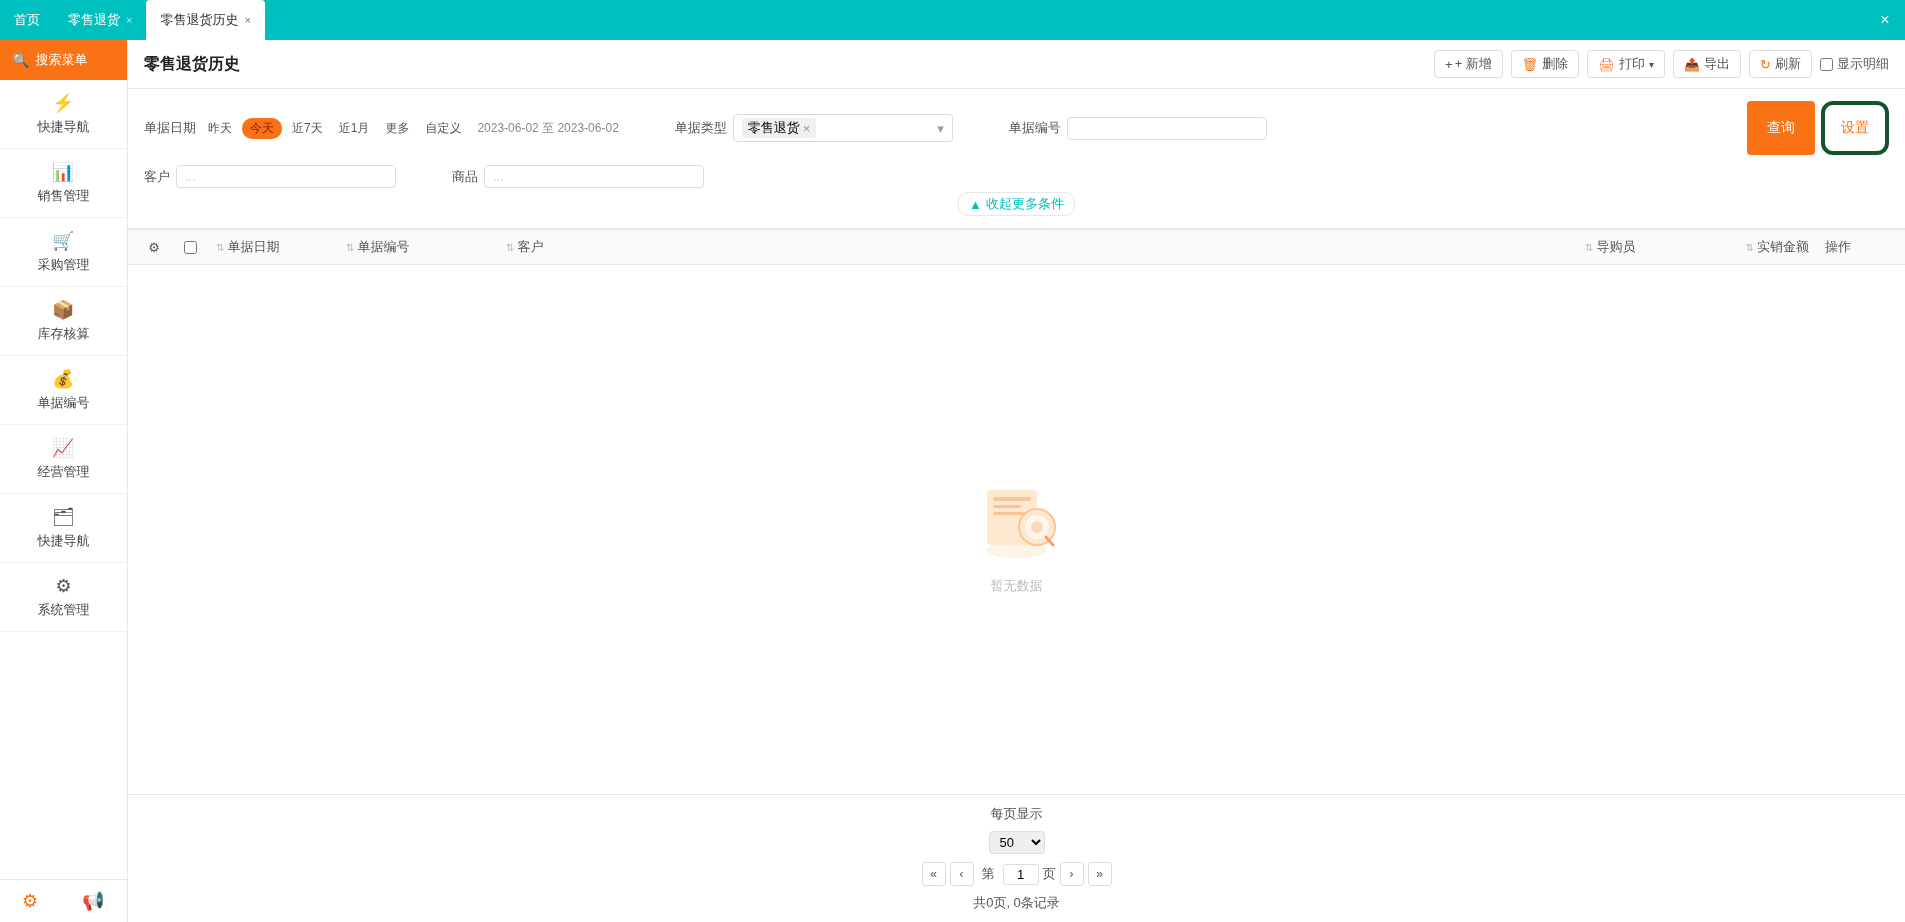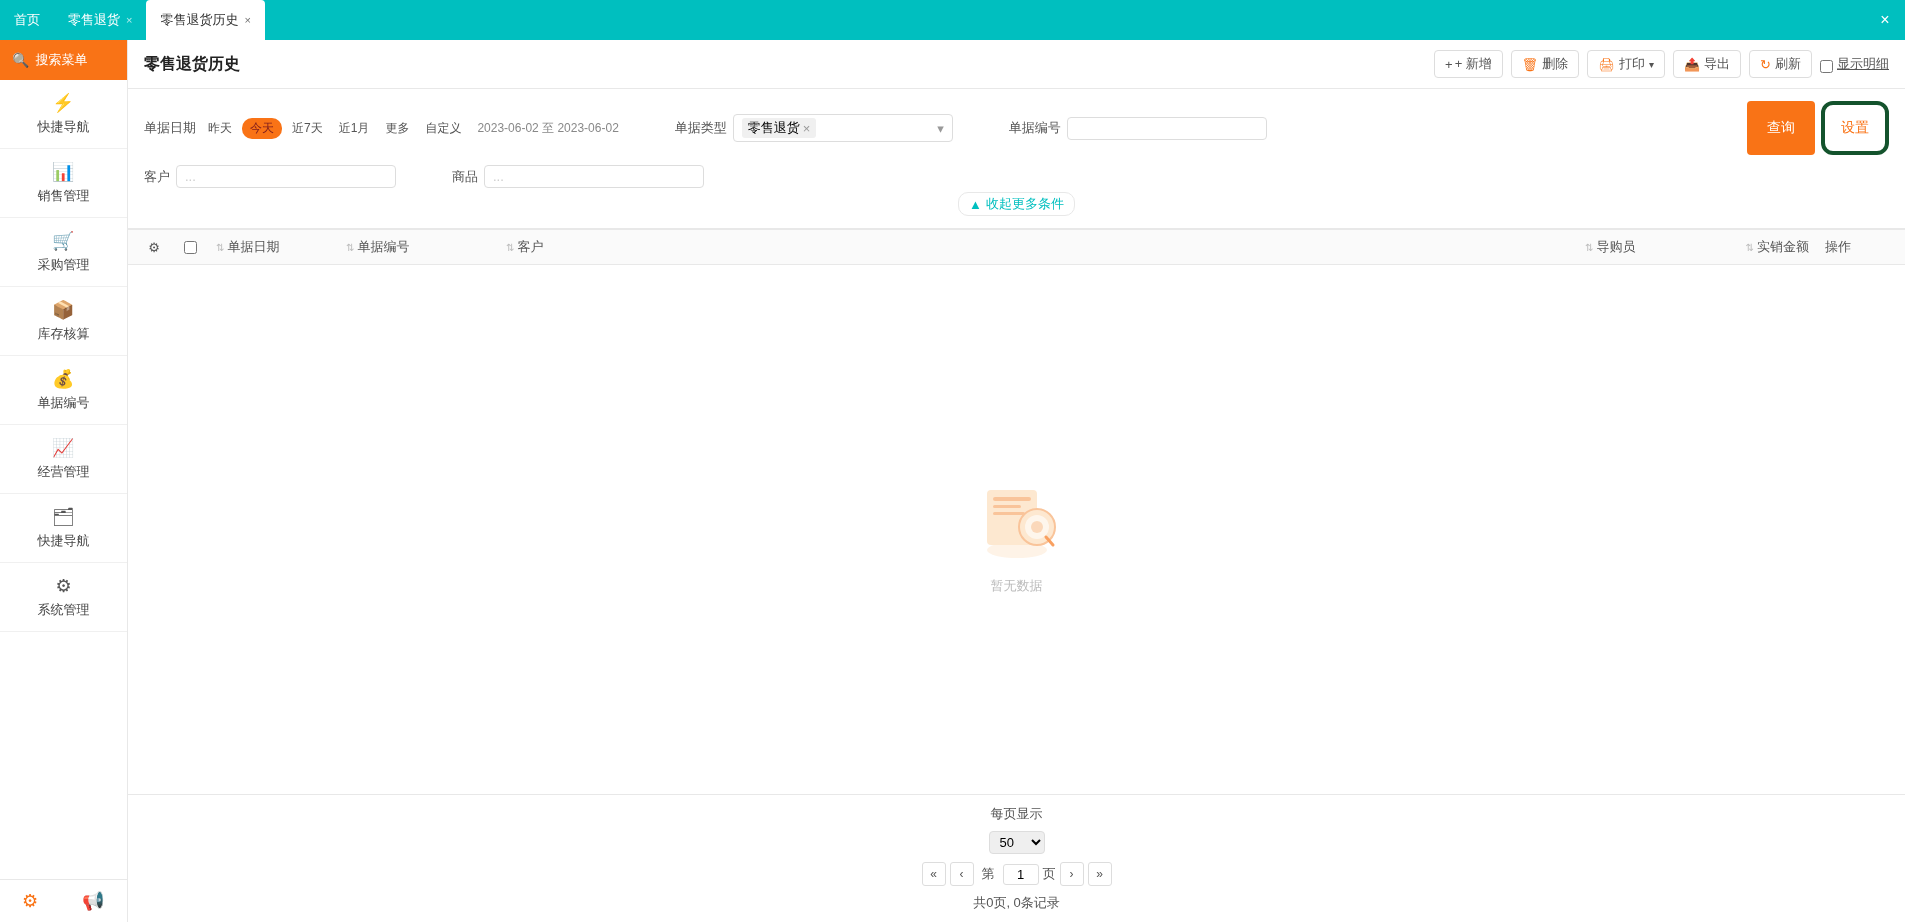--- a/index.html
+++ b/index.html
@@ -140,26 +140,25 @@
       padding: 4px 10px;
       border: 1px solid #ddd;
       border-radius: 4px;
       background: #fff;
       cursor: pointer;
       color: #555;
       font-size: 13px;
     }
     .checkbox-label {
       display: flex;
-      align-items: flex-end;
+      align-items: center;
       gap: 4px;
       font-size: 13px;
       color: #555;
       cursor: pointer;
-      text-decoration: underline;
     }
 
     
     .filter-area {
       background: #fff;
       padding: 12px 16px;
       border-bottom: 1px solid #e8e8e8;
       flex-shrink: 0;
     }
     .filter-row {

